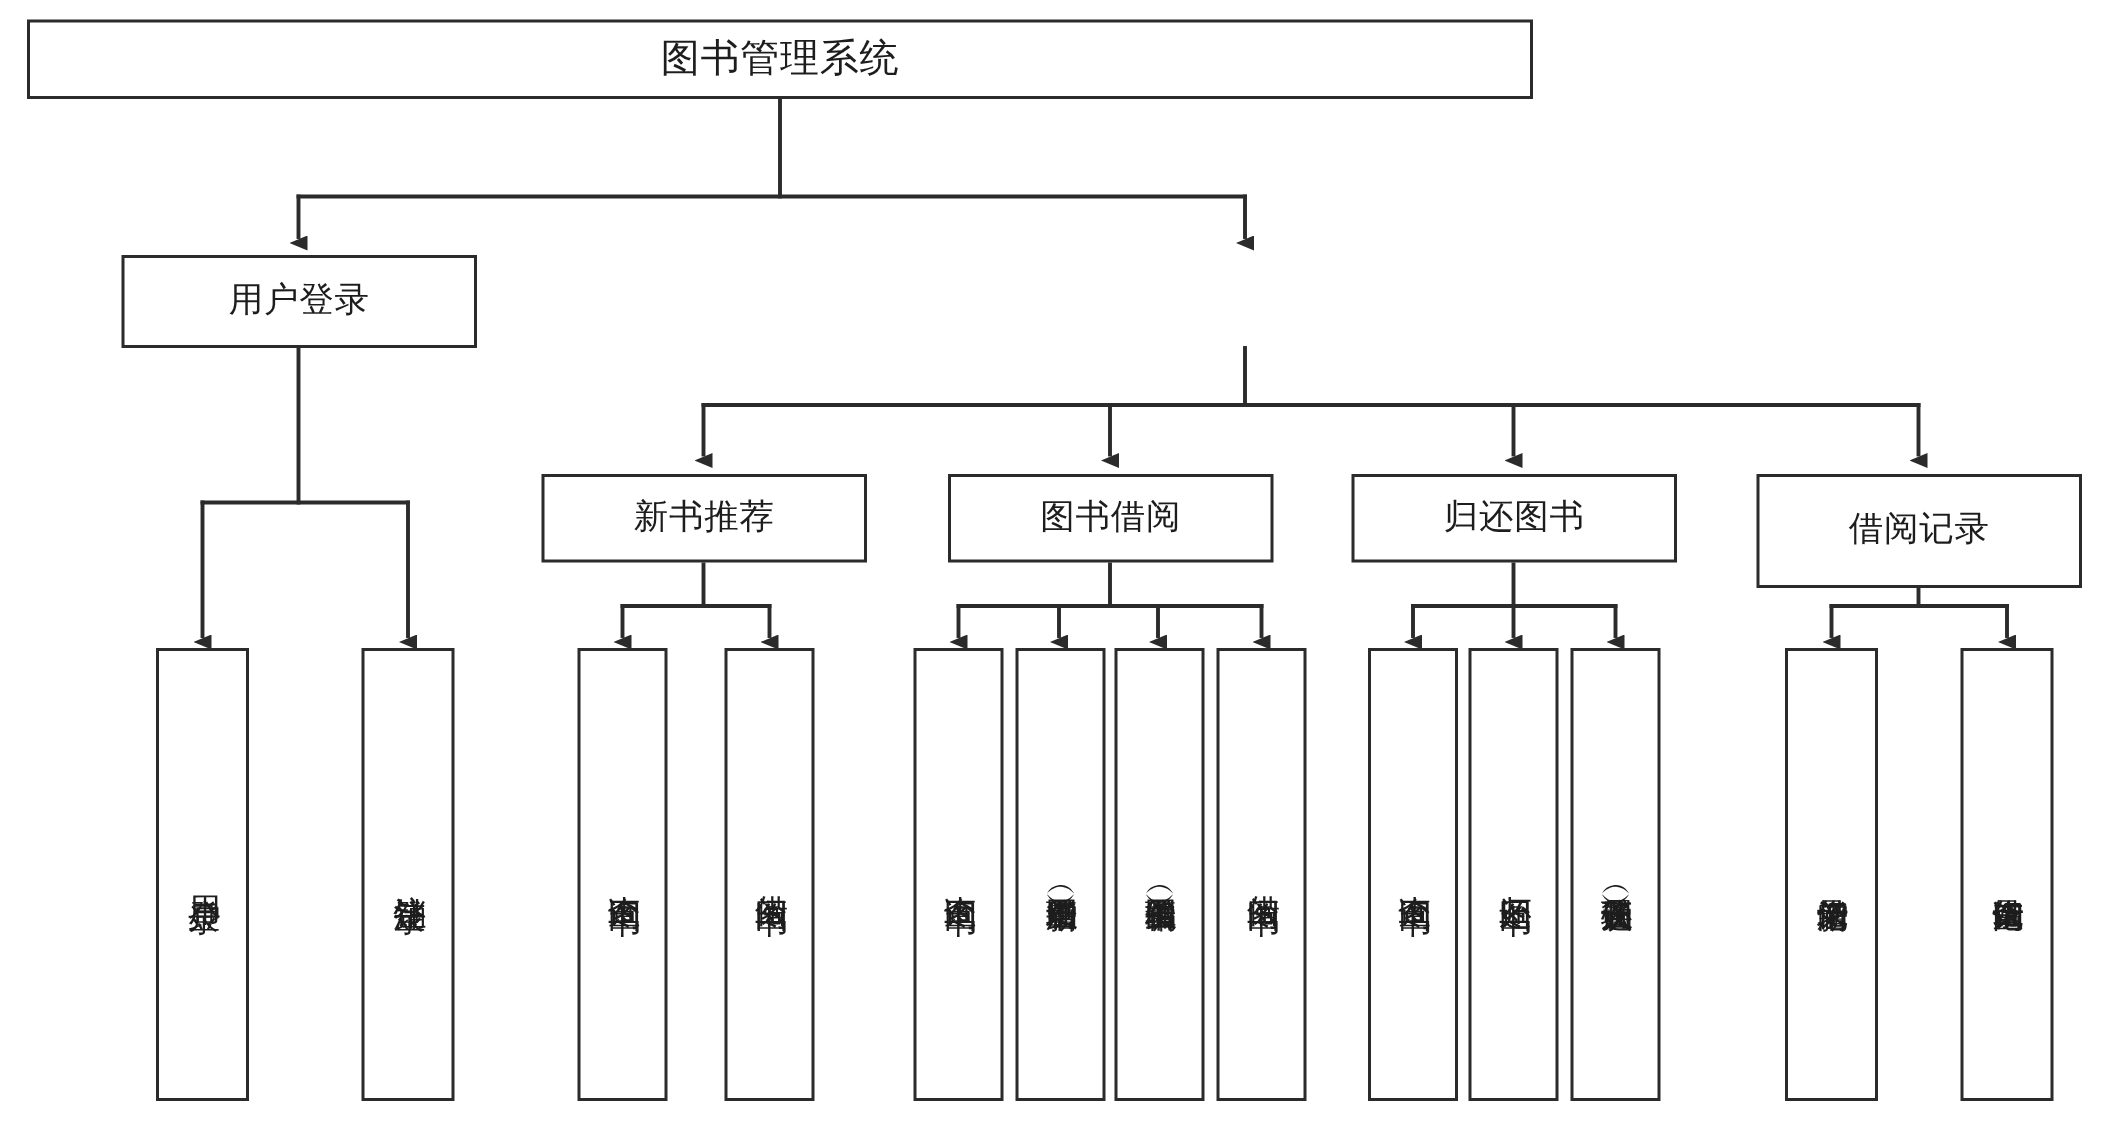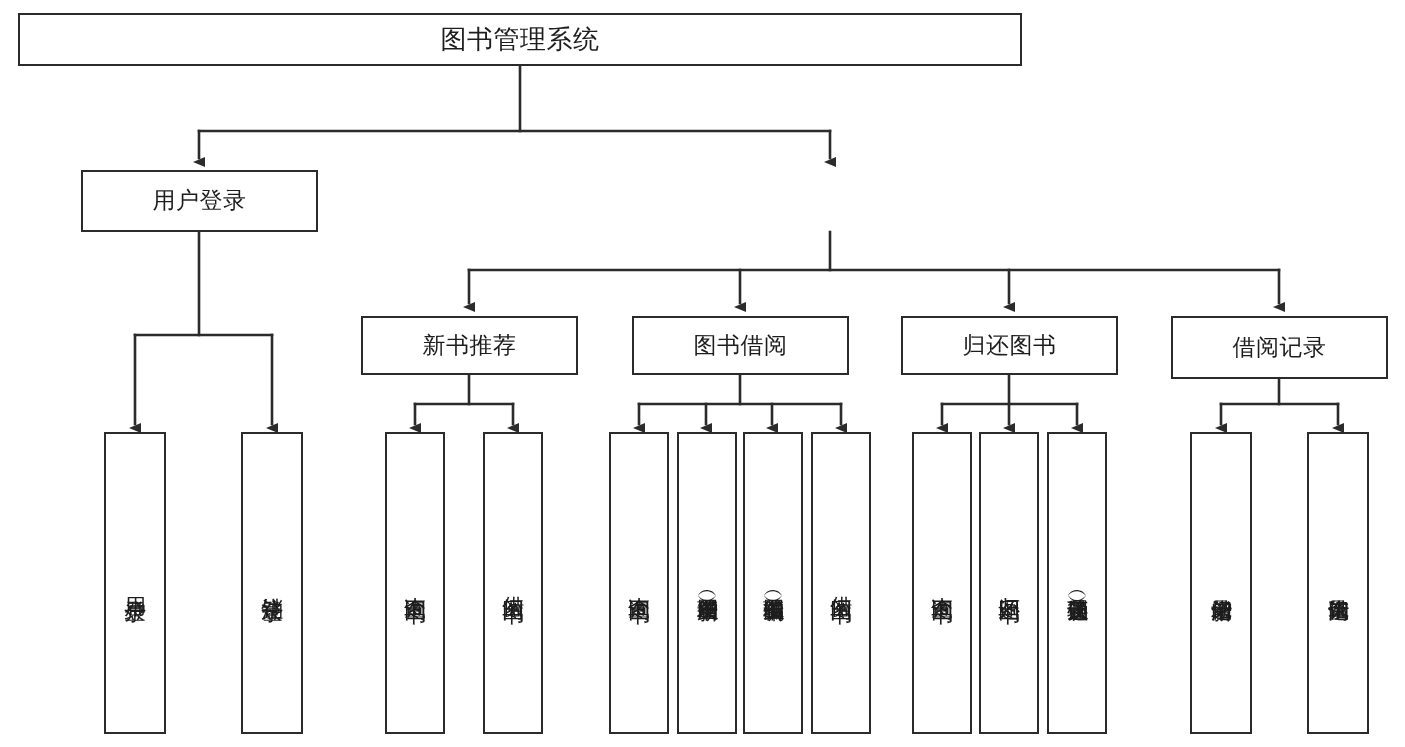--- a/index.html
+++ b/index.html
@@ -149,21 +149,21 @@
   </div>
 
   <div class="node horiz" style="left:632px; top:316px; width:217px; height:59px;">
     <span class="node-label">图书借阅</span>
   </div>
 
   <div class="node horiz" style="left:901px; top:316px; width:217px; height:59px;">
     <span class="node-label">归还图书</span>
   </div>
 
-  <div class="node horiz" style="left:1171px; top:316px; width:217px; height:63px;">
+  <div class="node horiz" style="left:1171px; top:316px; width:217px; height:76px;">
     <span class="node-label">借阅记录</span>
   </div>
 
   <div class="node vert" style="left:104px; top:432px; width:62px; height:302px;">
     <span class="node-label">用户登录</span>
   </div>
 
   <div class="node vert" style="left:241px; top:432px; width:62px; height:302px;">
     <span class="node-label">注销登录</span>
   </div>

